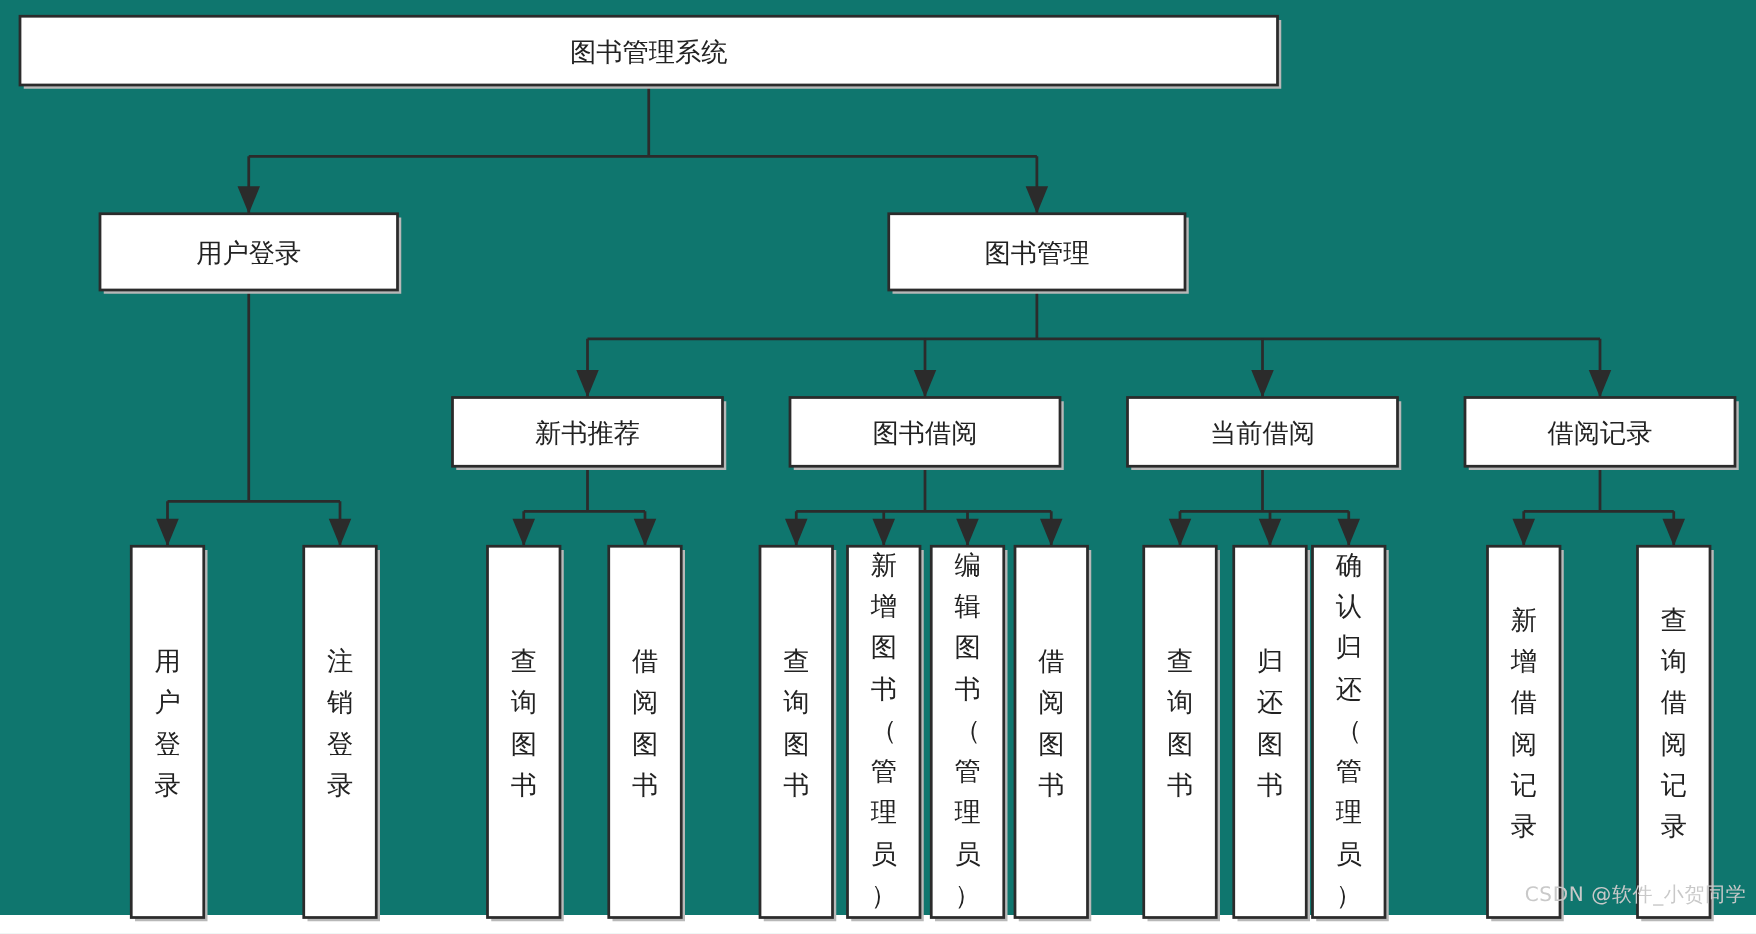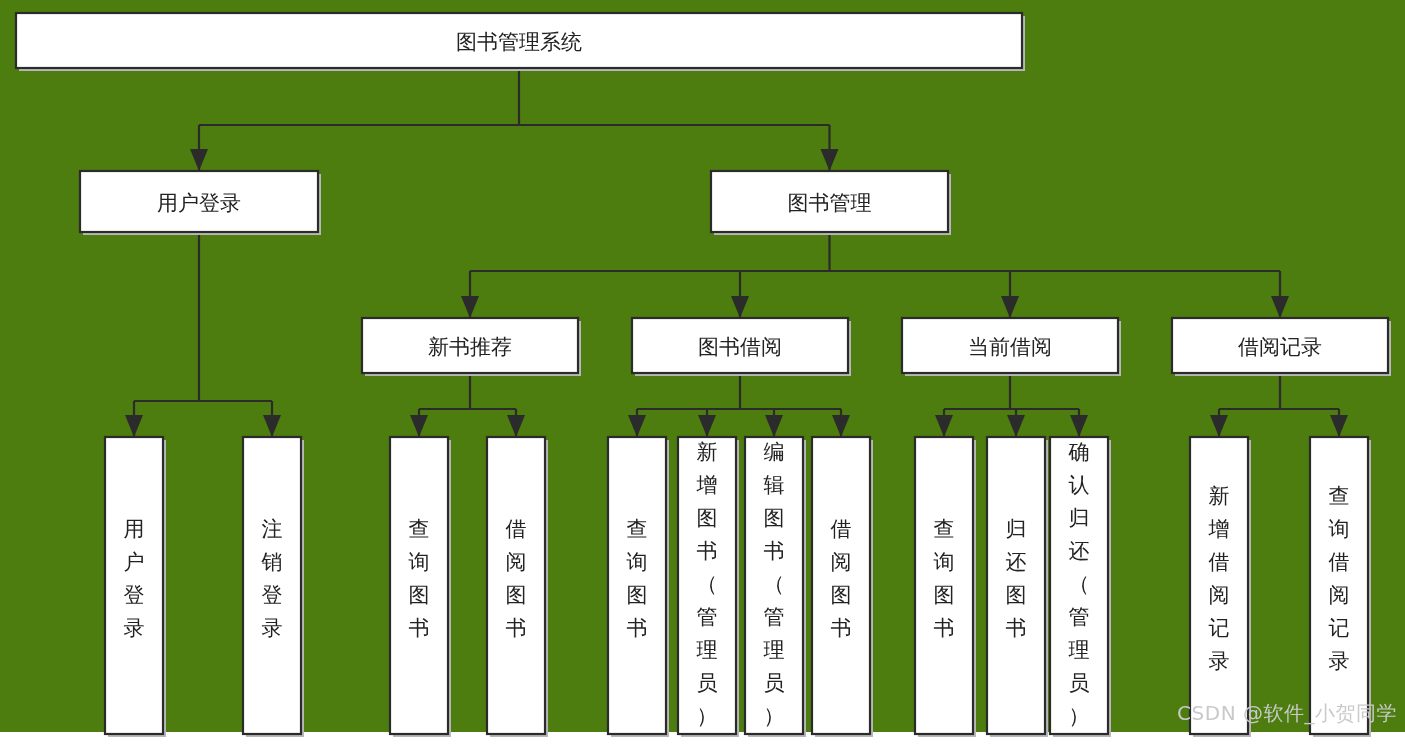--- a/index.html
+++ b/index.html
@@ -12,21 +12,21 @@
     width: 1405px;
     height: 747px;
     font-family: "DejaVu Sans", "Liberation Sans", sans-serif;
     overflow: hidden;
     position: relative;
   }
   #diagram-root {
     position: relative;
     width: 1405px;
     height: 732px;
-    background: #4d7c0f;
+    background: #0f766e;
   }
   svg#diagram-svg {
     position: absolute;
     left: 0;
     top: 0;
     width: 1405px;
     height: 747px;
   }
   .node-box {
     fill: #ffffff;
@@ -58,21 +58,21 @@
     font-family: "DejaVu Sans", "Liberation Sans", sans-serif;
     font-size: 21px;
     fill: #222222;
     text-anchor: middle;
   }
   .watermark-text {
     position: absolute;
     right: 8px;
     bottom: 5px;
     font-family: "DejaVu Sans", "Liberation Sans", sans-serif;
-    font-size: 20px;
+    font-size: 16px;
     color: #c9c9c9;
     letter-spacing: 0.5px;
     white-space: nowrap;
     user-select: none;
   }
 </style>
 </head>
 <body>
 
 <div id="diagram-root">

